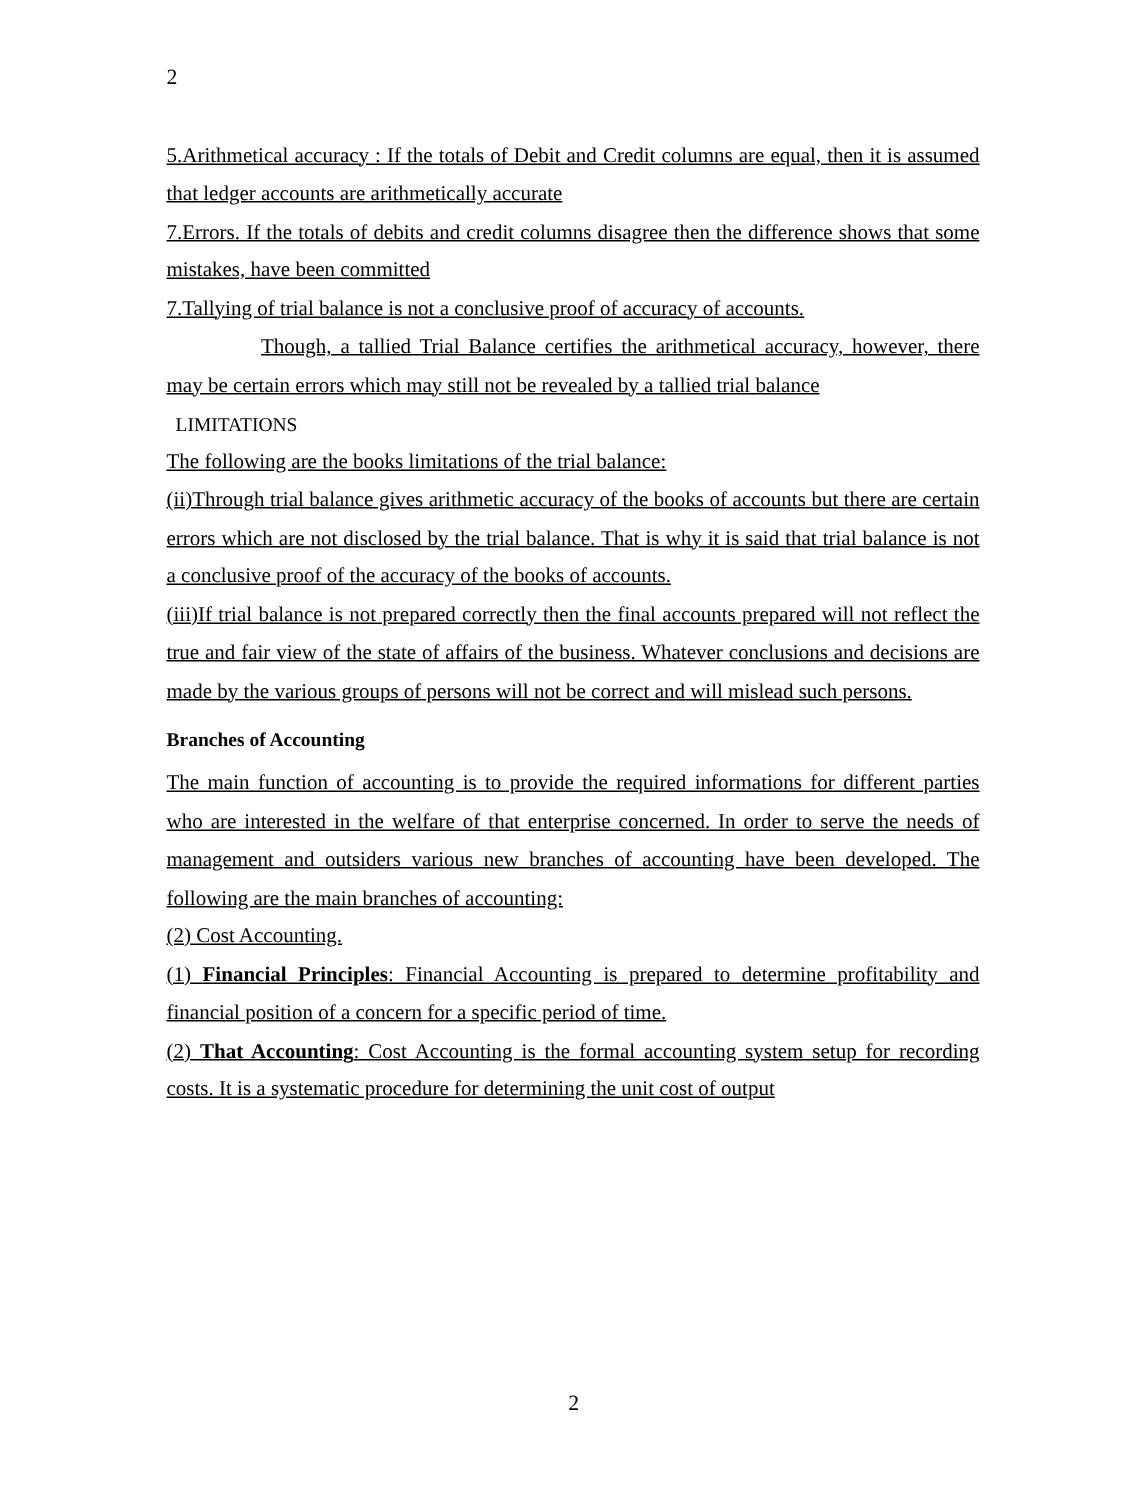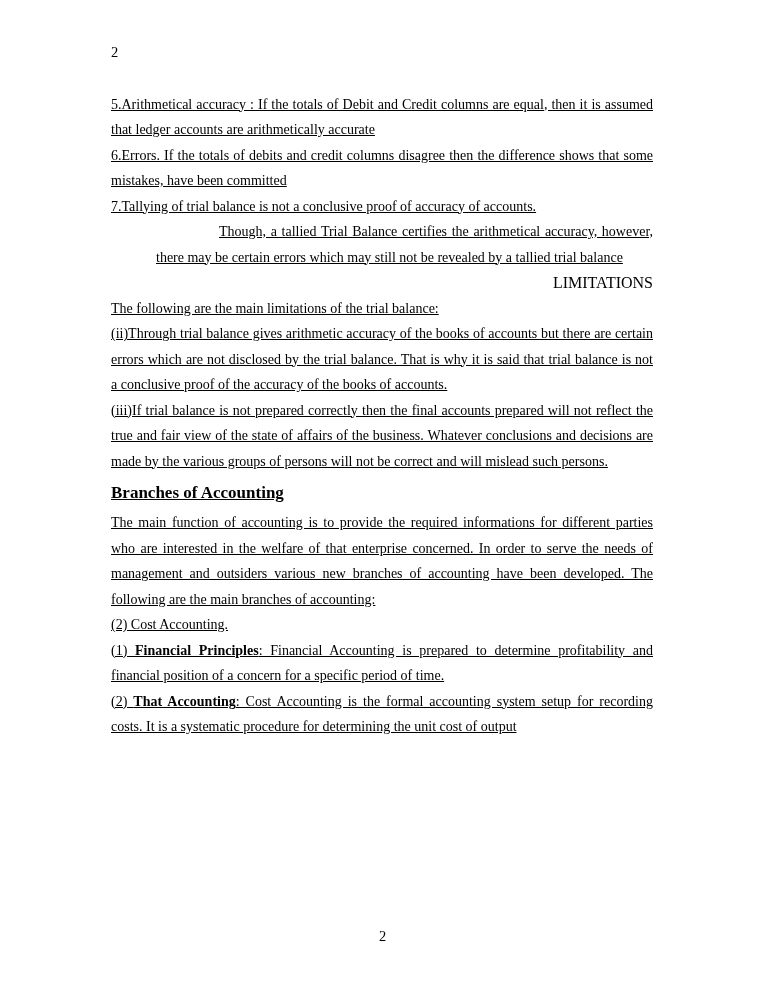--- a/index.html
+++ b/index.html
@@ -45,45 +45,43 @@
     text-justify: inter-word;
     margin: 0;
     padding: 0;
     hyphens: none;
     text-decoration: underline;
   }
 
   
   .para.indent-first {
     text-indent: 63px;
-    margin-left: 45px;
   }
 
   
   .para.flat {
     text-align: left;
   }
 
   
   .subhead {
-    font-size: 16px;
+    font-size: 13px;
     line-height: 25.5px;
-    text-align: right;
+    text-align: left;
     margin: 0;
     padding-left: 6px;
   }
 
   
   .section-heading {
-    font-size: 17px;
+    font-size: 13px;
     line-height: 30px;
     font-weight: bold;
     text-align: left;
     margin: 4px 0 2px 0;
-    text-decoration: underline;
   }
 
   .b { font-weight: bold; }
 
   
   .footer-number {
     position: absolute;
     left: 0;
     right: 0;
     top: 926px;
@@ -96,29 +94,29 @@
 <body>
 
 <div class="page">
 
   <div class="content">
 
     <div class="page-marker">2</div>
 
     <p class="para">5.Arithmetical accuracy : If the totals of Debit and Credit columns are equal, then it is assumed that ledger accounts are arithmetically accurate</p>
 
-    <p class="para">6.Errors. If the totals of debits and credit columns disagree then the difference shows that some mistakes, have been committed</p>
+    <p class="para">7.Errors. If the totals of debits and credit columns disagree then the difference shows that some mistakes, have been committed</p>
 
     <p class="para flat">7.Tallying of trial balance is not a conclusive proof of accuracy of accounts.</p>
 
     <p class="para indent-first">Though, a tallied Trial Balance certifies the arithmetical accuracy, however, there may be certain errors which may still not be revealed by a tallied trial balance</p>
 
     <p class="subhead">LIMITATIONS</p>
 
-    <p class="para flat">The following are the main limitations of the trial balance:</p>
+    <p class="para flat">The following are the books limitations of the trial balance:</p>
 
 
     <p class="para">(ii)Through trial balance gives arithmetic accuracy of the books of accounts but there are certain errors which are not disclosed by the trial balance. That is why it is said that trial balance is not a conclusive proof of the accuracy of the books of accounts.</p>
 
     <p class="para">(iii)If trial balance is not prepared correctly then the final accounts prepared will not reflect the true and fair view of the state of affairs of the business. Whatever conclusions and decisions are made by the various groups of persons will not be correct and will mislead such persons.</p>
 
     <h2 class="section-heading">Branches of Accounting</h2>
 
     <p class="para">The main function of accounting is to  provide the required informations for different parties who are interested in the welfare of that enterprise concerned. In order to serve the needs of management and outsiders various new branches of accounting have been developed. The following are the main branches of accounting:</p>
 

